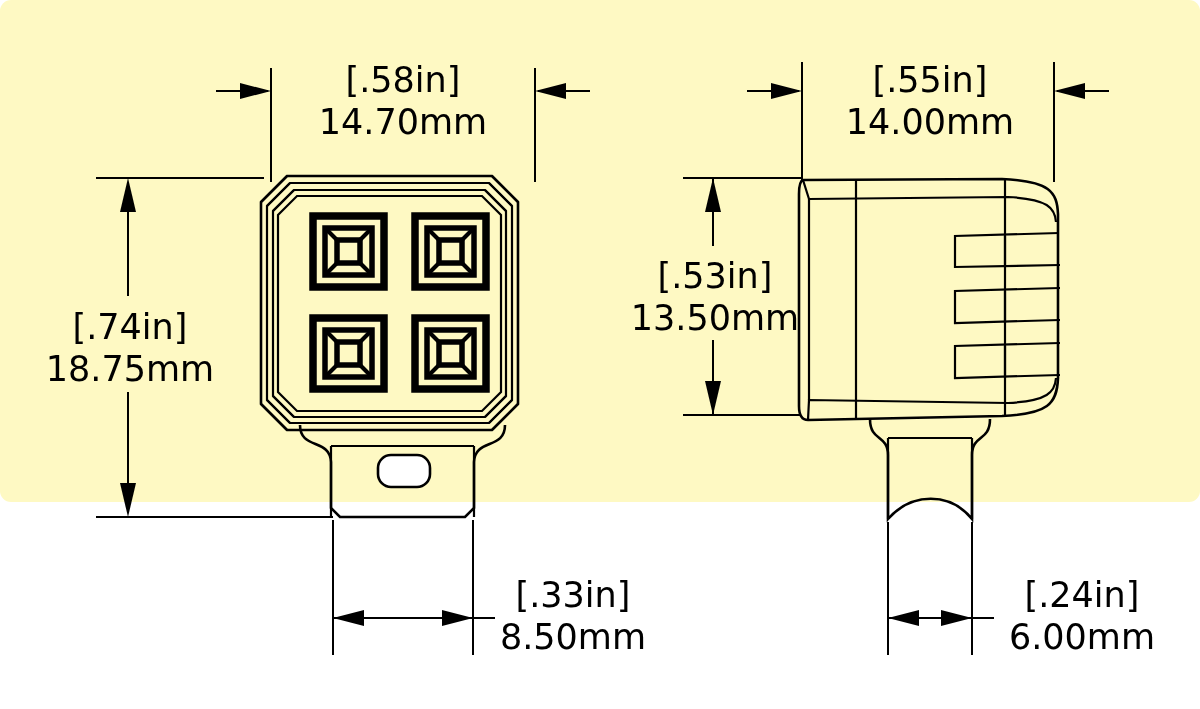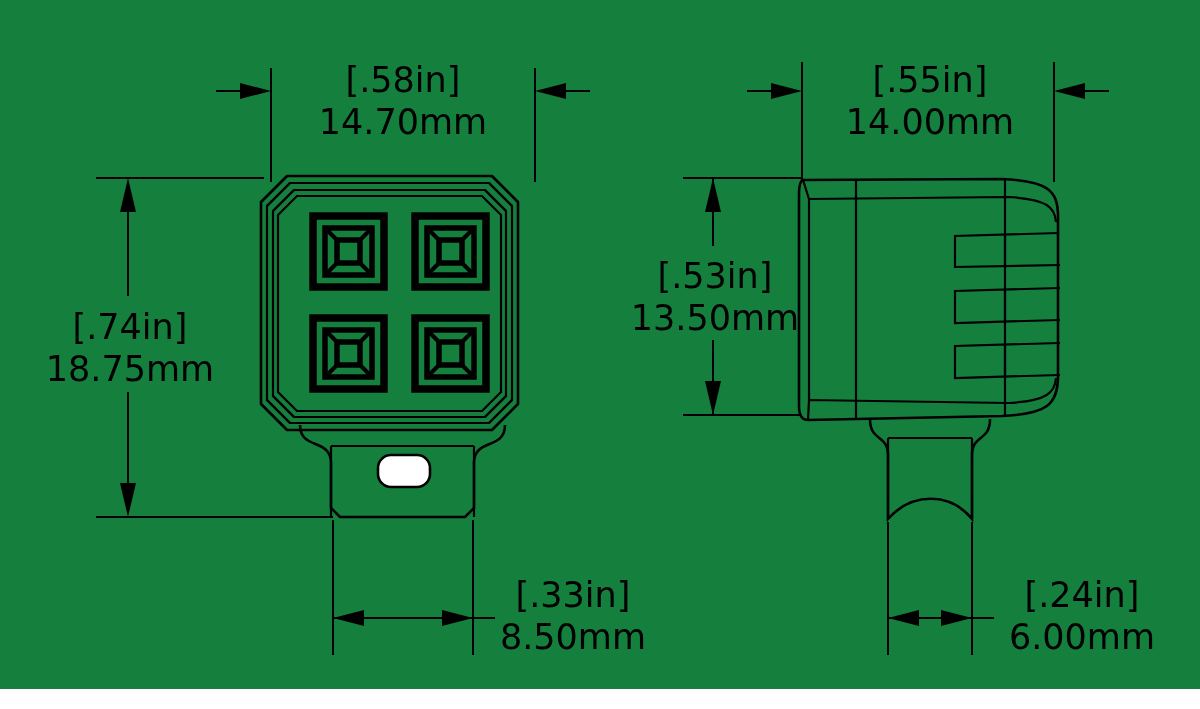--- a/index.html
+++ b/index.html
@@ -10,22 +10,23 @@
   }
   body {
     width: 1200px;
     height: 709px;
     overflow: hidden;
     font-family: "DejaVu Sans", "Liberation Sans", sans-serif;
   }
   #drawing-root {
     position: relative;
     width: 1200px;
-    height: 689px;
-    background: #15803d;
+    height: 502px;
+    background: #fef9c3;
+    border-radius: 11px;
   }
   svg#cad {
     display: block;
     width: 1200px;
     height: 709px;
   }
   .part-line {
     fill: none;
     stroke: #000000;
     stroke-width: 2.6;

